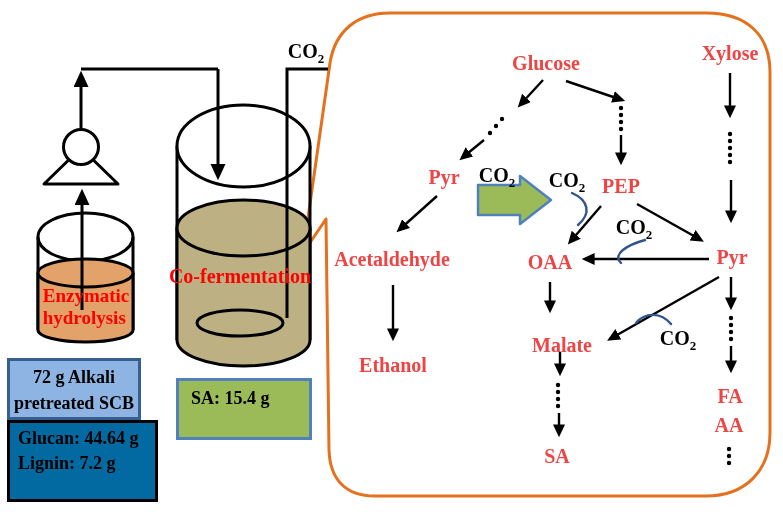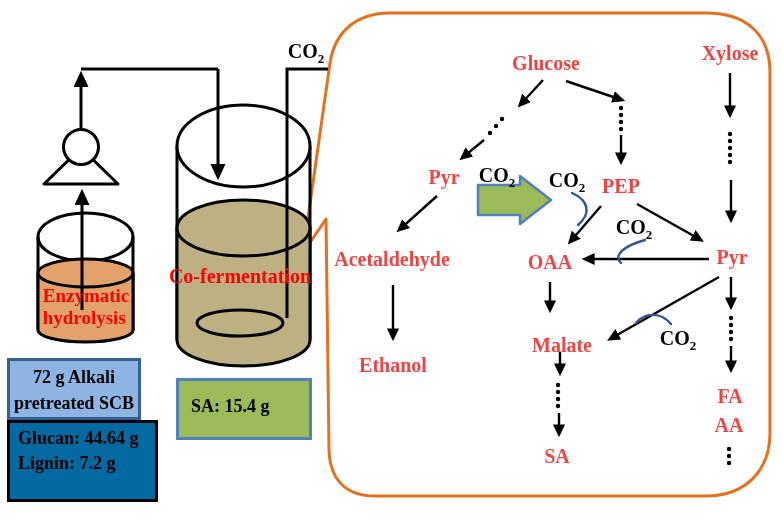--- a/index.html
+++ b/index.html
@@ -12,21 +12,21 @@
        color:#000;white-space:nowrap;line-height:1;}
   .co2 sub{font-size:13px;line-height:1;}
   .red{color:var(--red-label);text-align:left;}
   .hydml{font-size:19px;line-height:22px;}
   .box{position:absolute;box-sizing:border-box;font-weight:bold;font-size:18px;color:#000;}
   .blue-box{left:7px;top:358px;width:134px;height:62px;background:var(--blue-box-fill);
             border:3px solid var(--blue-box-border);text-align:center;line-height:26px;padding-top:3px;}
   .white-box{left:7px;top:420px;width:151px;height:82px;background:#0369a1;border:3px solid #000;
              line-height:25px;padding:3px 0 0 8px;}
   .green-box{left:176px;top:378px;width:136px;height:62px;background:var(--green-fill);
-             border:3px solid var(--green-border);line-height:26px;padding:12px 0 0 12px;}
+             border:3px solid var(--green-border);line-height:26px;padding:4px 0 0 12px;}
   .stroke{stroke:#000;fill:none;}
   .sw3{stroke-width:3px;}
   .sw24{stroke-width:2.4px;}
   .whitefill{fill:#fff;stroke:#000;}
   .tan{fill:var(--broth-tan);stroke:#000;}
   .orangeliq{fill:var(--hydrolysate-orange);stroke:#000;}
   .callout{stroke:var(--callout-orange);fill:none;stroke-width:3px;stroke-linejoin:round;}
   .bluecurve{stroke:var(--co2-curve-blue);fill:none;stroke-width:2.4px;stroke-linecap:round;}
   .greenarrow{fill:var(--green-fill);stroke:var(--green-border);stroke-width:2.5px;stroke-linejoin:round;}
   .dot{fill:#000;stroke:none;}

